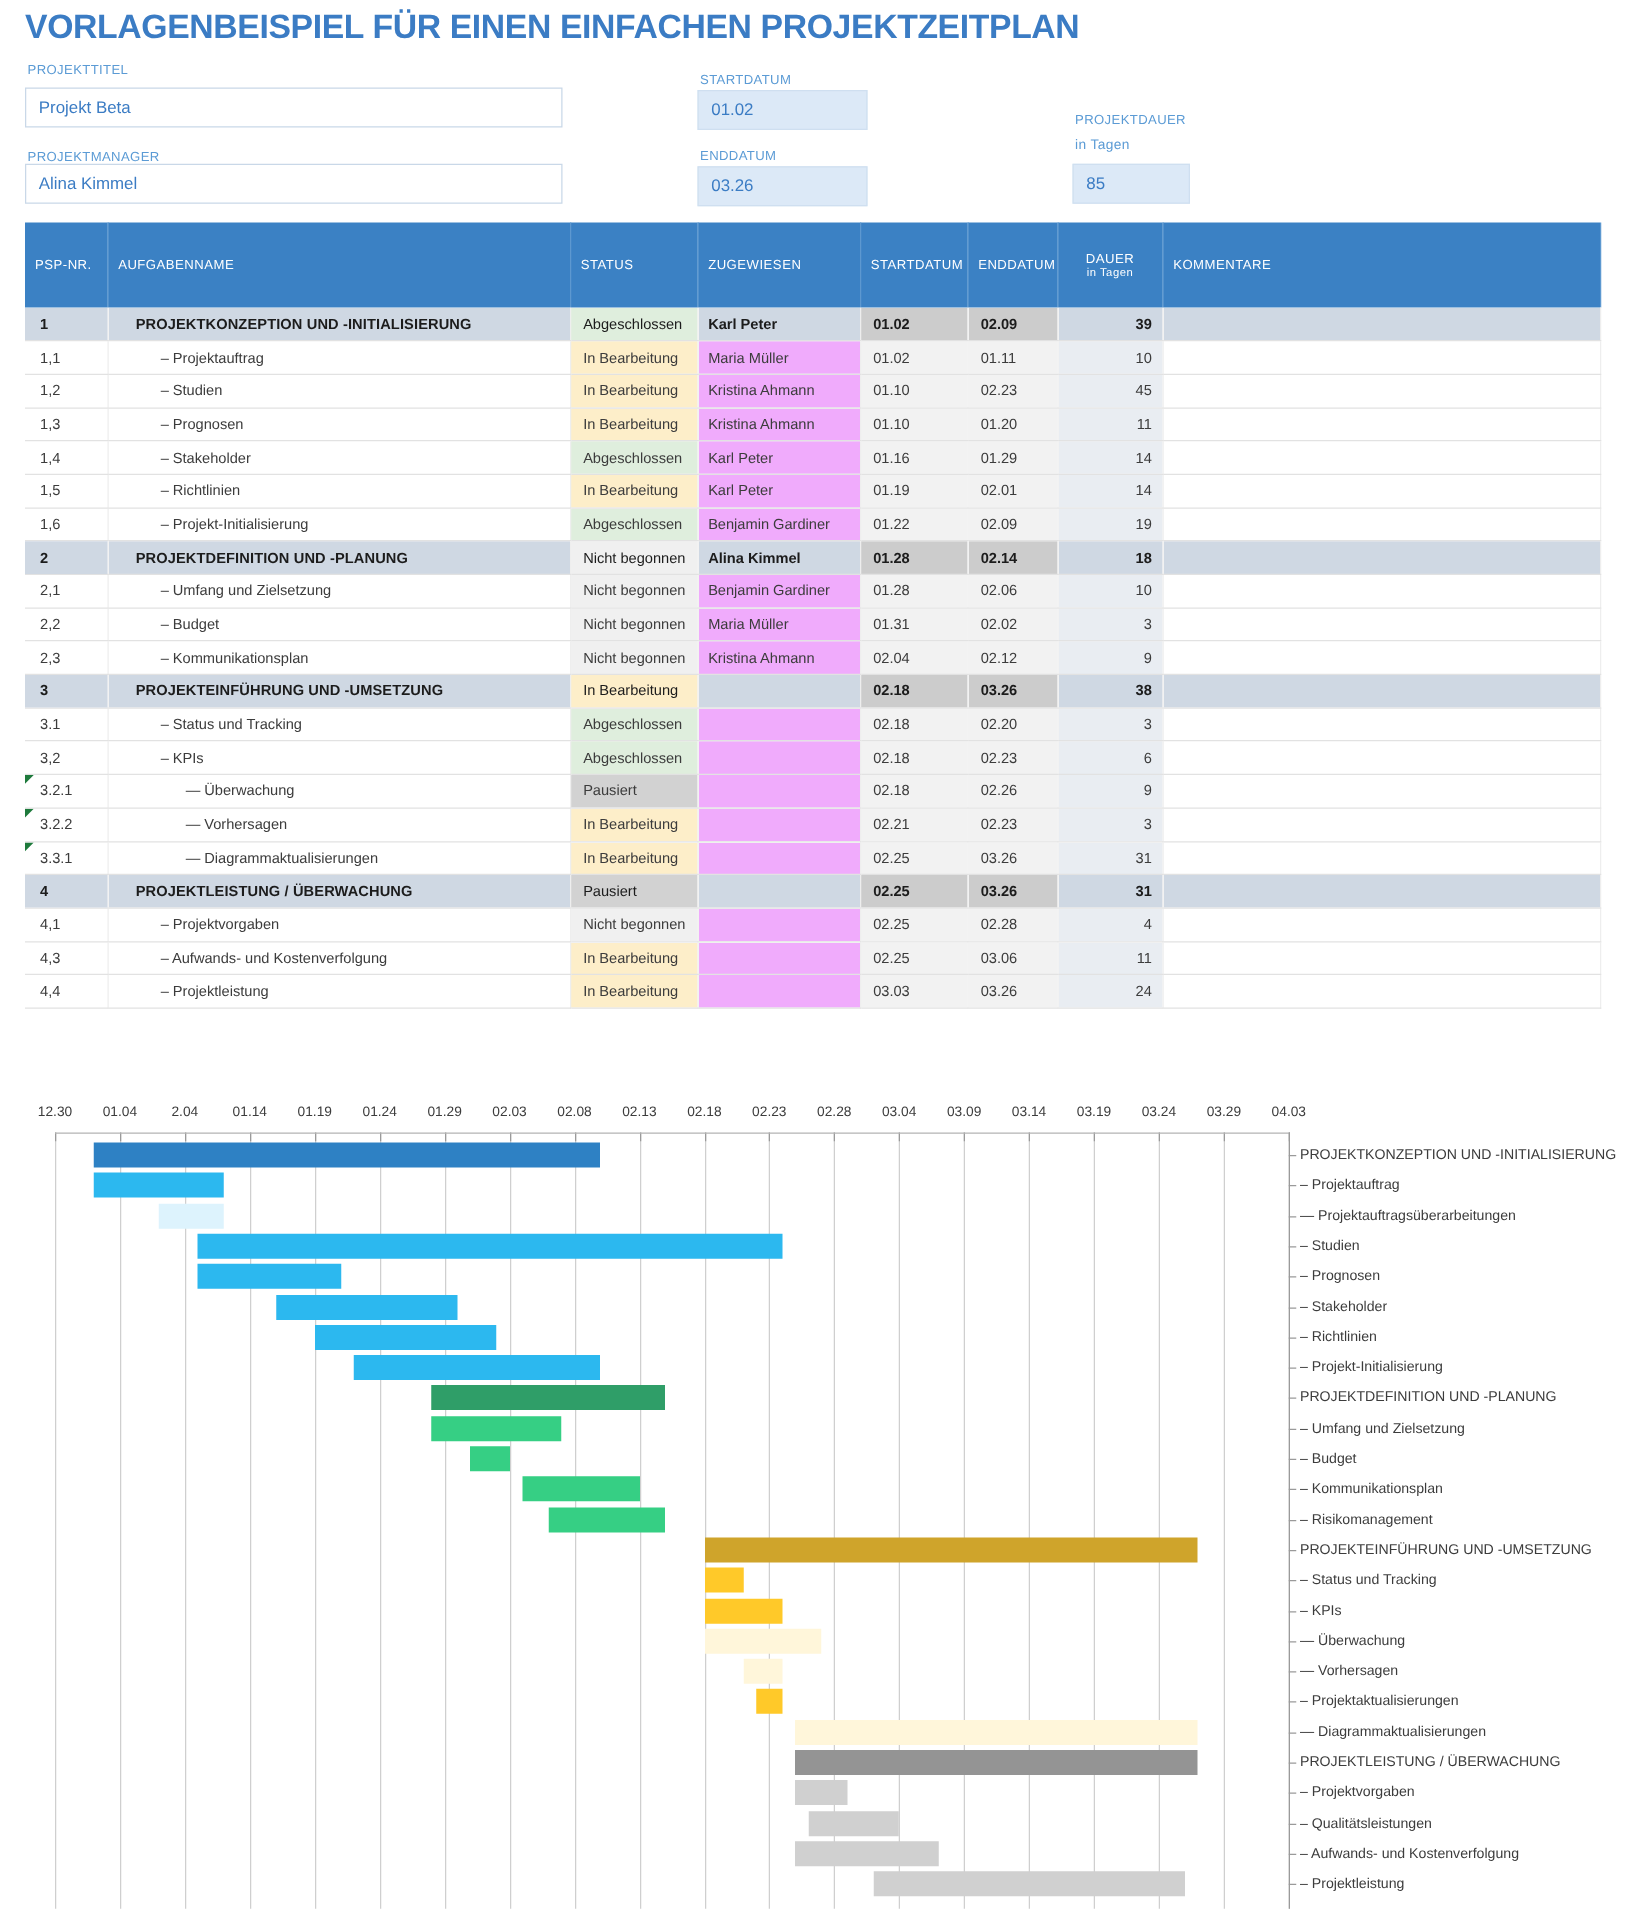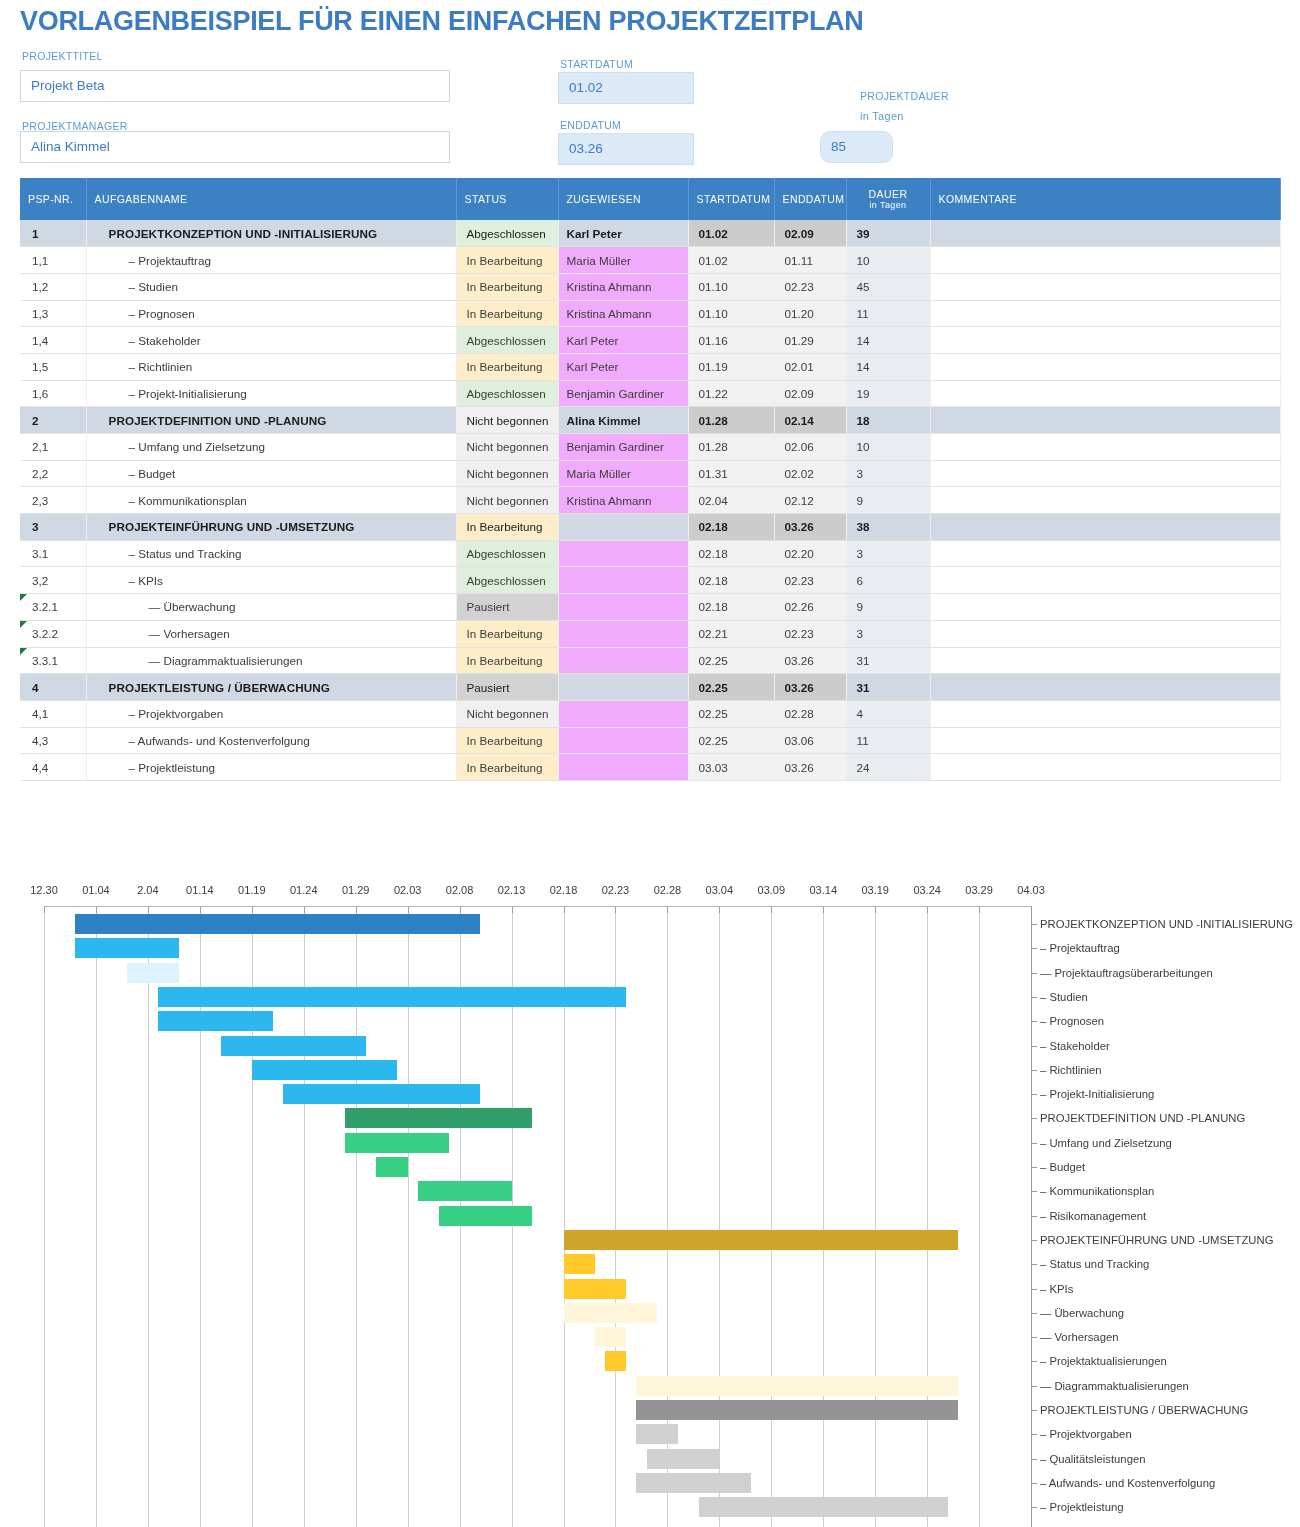--- a/index.html
+++ b/index.html
@@ -25,21 +25,21 @@
     font-size:13.5px; color:#3b7cc4; padding-left:10px; line-height:30px;
   }
   .field-box.fill { background:#dce9f7; border-color:#cfdff0; }
 
   
   .tbl { position:absolute; left:20px; top:178px; width:1260px;
          border-collapse:collapse; font-size:11.5px; table-layout:fixed; }
   .tbl th {
     background:#3b81c4; color:#ffffff; font-weight:normal;
     font-size:10.5px; letter-spacing:.4px; text-align:left;
-    padding:10px 8px; vertical-align:middle; height:32px;
+    padding:23px 8px; vertical-align:middle; height:32px;
     border-right:1px solid #5d98d0;
   }
   .tbl th.c { text-align:center; }
   .tbl th .sub { display:block; font-size:9px; font-weight:normal; }
   .tbl td {
     border-bottom:1px solid #e2e2e2; border-right:1px solid #eeeeee;
     padding:0 8px; height:26.7px; vertical-align:middle;
     font-size:11.7px; color:#3c3c3c; white-space:nowrap; overflow:hidden;
   }
   .tbl tr.phase td { background:#cfd8e3; font-weight:bold; color:#1c1c1c; }
@@ -47,21 +47,21 @@
   .tbl tr.phase td.dt { background:#cccccc; font-weight:bold; }
   .tbl tr.phase td.du { background:#cfd8e3; font-weight:bold; }
   .tbl td.wbs { text-align:left; padding-left:12px; position:relative; }
   .tbl tr.phase td.wbs { background:#cfd8e3; }
   .tbl td.name { padding-left:22px; }
   .tbl td.name.l2 { padding-left:42px; }
   .tbl td.name.l3 { padding-left:62px; }
   .tbl tr.phase td.name { padding-left:22px; letter-spacing:.1px; }
   .tbl td.st { text-align:left; padding-left:10px; }
   .tbl td.dt { background:#f2f2f2; text-align:left; padding-left:10px; }
-  .tbl td.du { background:#e9edf2; text-align:left; padding-left:10px; }
+  .tbl td.du { background:#e9edf2; text-align:right; padding-left:10px; }
   .tbl td.cm { background:#ffffff; }
   .tbl tr.phase td.cm { background:#cfd8e3; }
   .tbl td.asg { background:#f0abfc; }
   .tbl tr.phase td.asg { background:#cfd8e3; }
 
   .s-done   { background:#dfeedd !important; }
   .s-prog   { background:#fdeec9 !important; }
   .s-pause  { background:#d2d2d2 !important; }
   .s-not    { background:#f0f0f0 !important; }
 
@@ -93,21 +93,21 @@
 <div class="field-box" style="left:20px; top:131px; width:430px; height:32px;">Alina Kimmel</div>
 
 <div class="field-label" style="left:560px; top:58px;">STARTDATUM</div>
 <div class="field-box fill" style="left:558px; top:72px; width:136px; height:32px;">01.02</div>
 
 <div class="field-label" style="left:560px; top:119px;">ENDDATUM</div>
 <div class="field-box fill" style="left:558px; top:133px; width:136px; height:32px;">03.26</div>
 
 <div class="field-label" style="left:860px; top:90px;">PROJEKTDAUER</div>
 <div class="field-label" style="left:860px; top:110px; color:#5b9bd5; font-size:11px;">in Tagen</div>
-<div class="field-box fill" style="left:820px; top:131px; width:73px; height:32px;border-radius:10px;">85</div>
+<div class="field-box fill" style="left:858px; top:131px; width:94px; height:32px;">85</div>
 
 <table class="tbl">
   <colgroup>
     <col style="width:66px">
       <col style="width:370px">
       <col style="width:102px">
     <col style="width:130px">
       <col style="width:86px">
       <col style="width:72px">
     <col style="width:84px">

